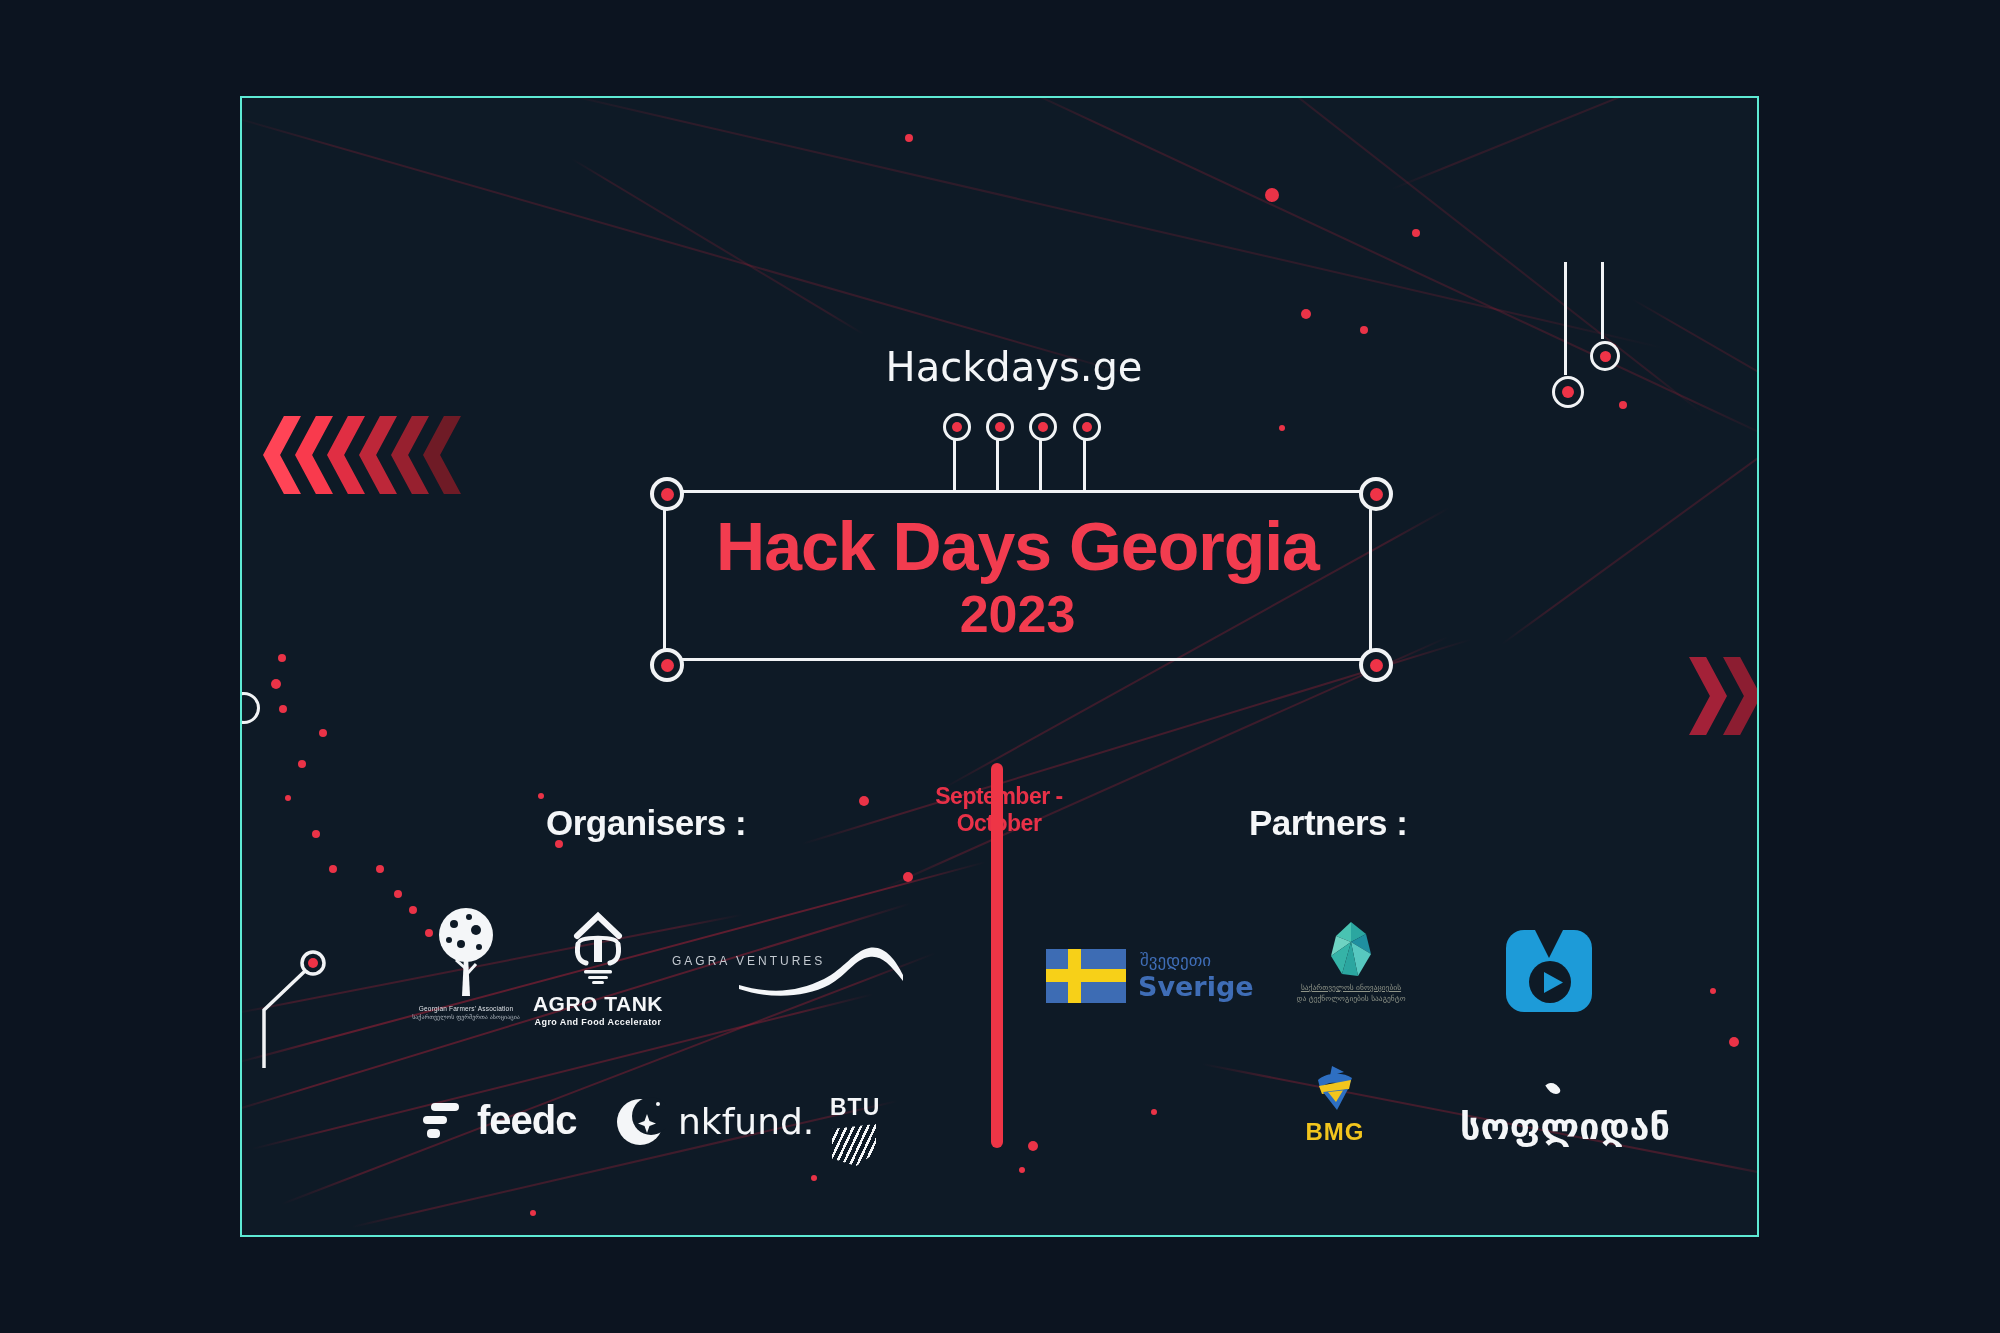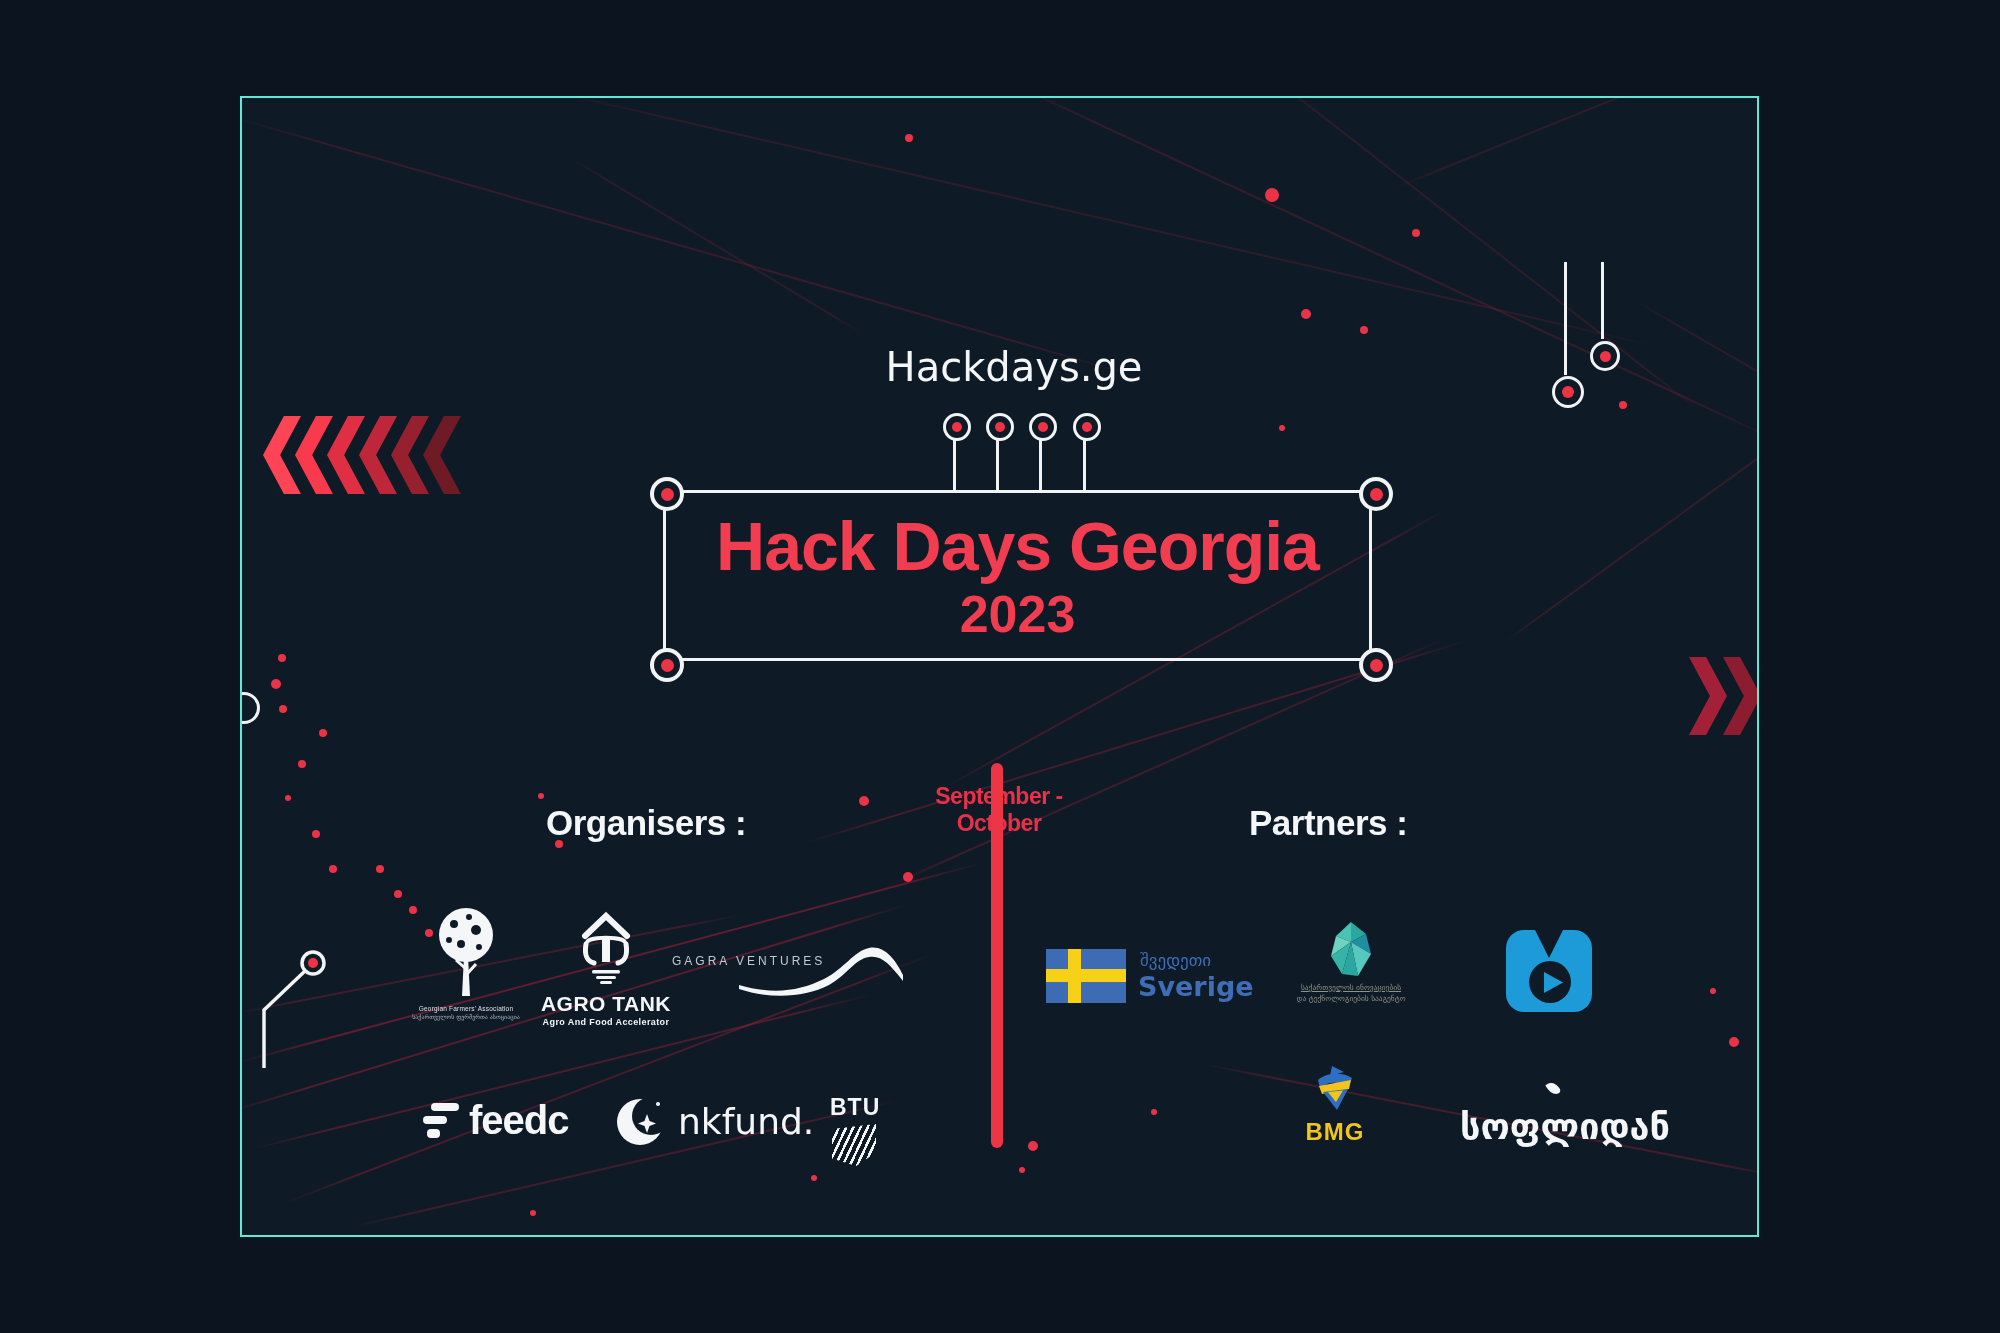--- a/index.html
+++ b/index.html
@@ -194,41 +194,41 @@
           <circle cx="49" cy="41" r="3" fill="#0e1a26"></circle>
         <circle cx="19" cy="34" r="3" fill="#0e1a26"></circle>
           <circle cx="39" cy="11" r="3" fill="#0e1a26"></circle>
         <path d="M34 50 L32 90 L40 90 L38 50 Z" fill="#f4f6f8"></path>
         <path d="M35 62 L26 54 M37 68 L46 58" stroke="#f4f6f8" stroke-width="3"></path>
       </svg>
       <div class="gfa-en">Georgian Farmers' Association</div>
       <div class="gfa-ka">საქართველოს ფერმერთა ასოციაცია</div>
     </div>
 
-    <div class="logo center" style="left:294px;top:812px;width:140px;">
+    <div class="logo center" style="left:286px;top:812px;width:140px;">
       <svg width="66" height="74" viewBox="0 0 66 74">
         <path d="M12 26 L33 6 L54 26" stroke="#f4f6f8" stroke-width="6" fill="none" stroke-linecap="round"></path>
         <path d="M14 33 C14 26 52 26 52 33" stroke="#f4f6f8" stroke-width="4" fill="none"></path>
         <rect x="29" y="28" width="8" height="24" fill="#f4f6f8"></rect>
         <path d="M13 34 C11 46 14 51 21 53" stroke="#f4f6f8" stroke-width="5" fill="none" stroke-linecap="round"></path>
         <path d="M53 34 C55 46 52 51 45 53" stroke="#f4f6f8" stroke-width="5" fill="none" stroke-linecap="round"></path>
         <rect x="19" y="60" width="28" height="3.5" rx="1.5" fill="#f4f6f8"></rect>
         <rect x="23" y="66" width="20" height="3" rx="1.5" fill="#f4f6f8"></rect>
         <rect x="27" y="71" width="12" height="3" rx="1.5" fill="#f4f6f8"></rect>
       </svg>
       <div class="agro-title">AGRO TANK</div>
       <div class="agro-sub">Agro And Food Accelerator</div>
     </div>
 
     <div class="gagra-label">GAGRA VENTURES</div>
     <svg style="position:absolute;left:497px;top:843px;z-index:3;" width="165" height="58" viewBox="0 0 165 58">
       <path d="M0 44 C 35 54 60 50 85 38 C 105 28 115 10 130 7 C 145 4 156 18 164 34 L 164 40 C 150 22 142 14 130 16 C 116 18 108 34 90 44 C 65 57 30 58 0 48 Z" fill="#f4f6f8"></path>
     </svg>
 
-    <div class="logo row" style="left:179px;top:1000px;gap:8px;">
+    <div class="logo row" style="left:179px;top:1000px;gap:16px;">
       <div style="position:relative;width:40px;height:44px;">
         <div style="position:absolute;left:10px;top:4px;width:28px;height:8px;border-radius:4px;background:#f4f6f8;"></div>
         <div style="position:absolute;left:2px;top:17px;width:24px;height:8px;border-radius:4px;background:#f4f6f8;"></div>
         <div style="position:absolute;left:6px;top:30px;width:13px;height:9px;border-radius:4px;background:#f4f6f8;"></div>
       </div>
       <div class="feedc-txt">feedc</div>
     </div>
 
     <div class="logo row" style="left:372px;top:995px;gap:12px;">
       <svg width="52" height="56" viewBox="0 0 52 56">

